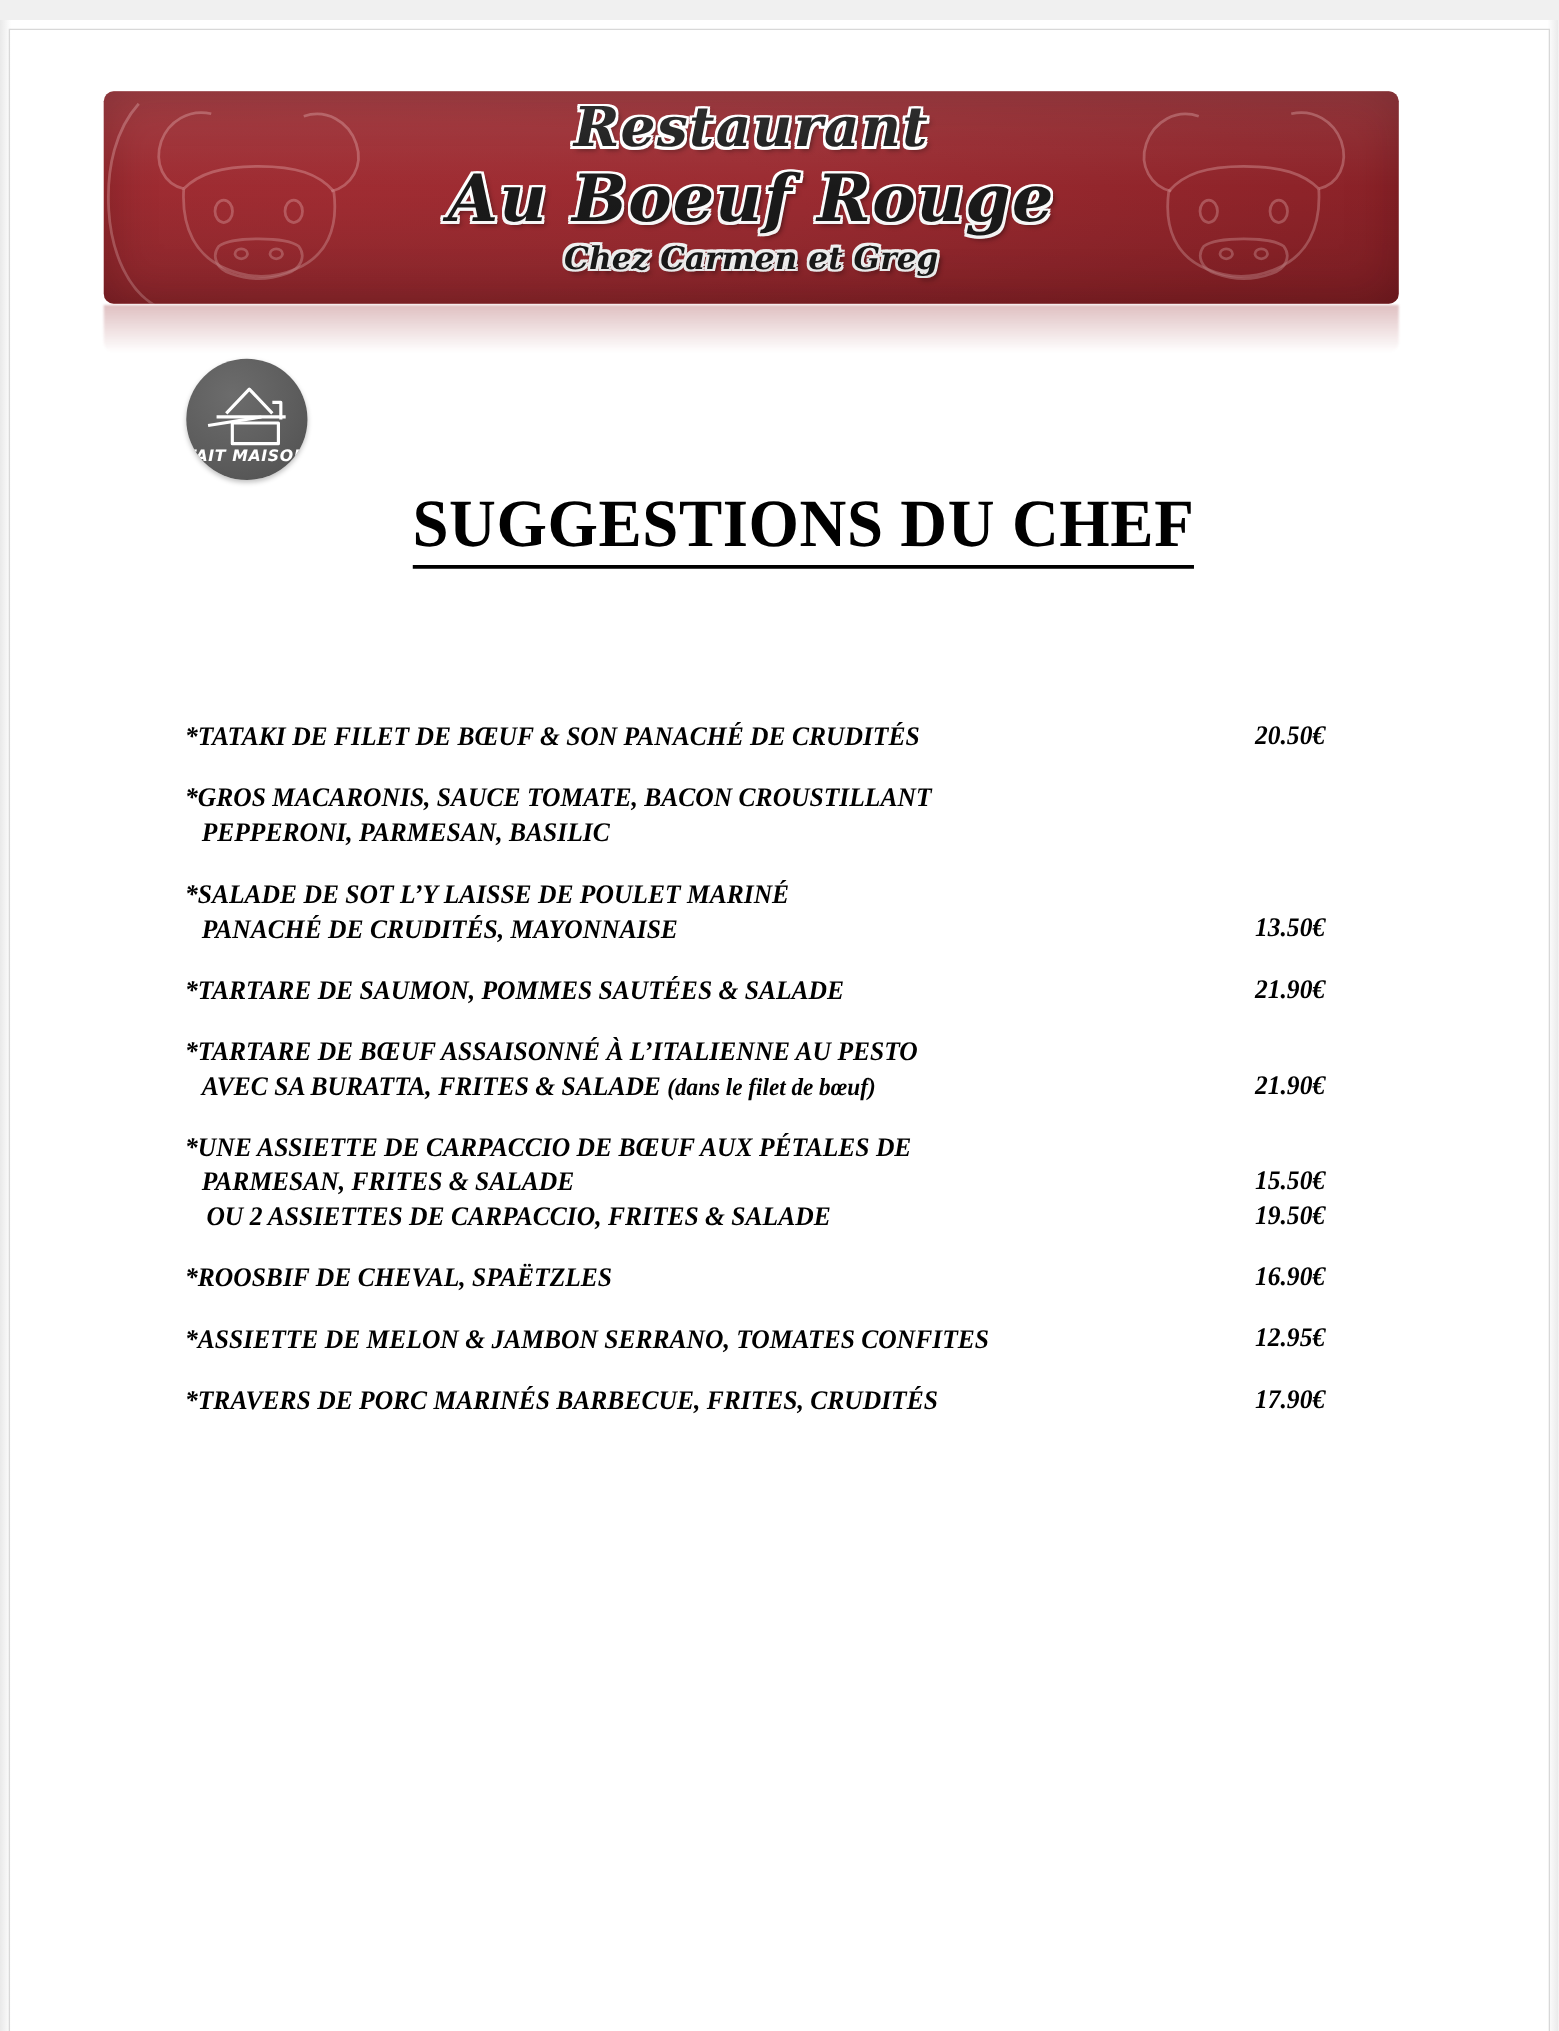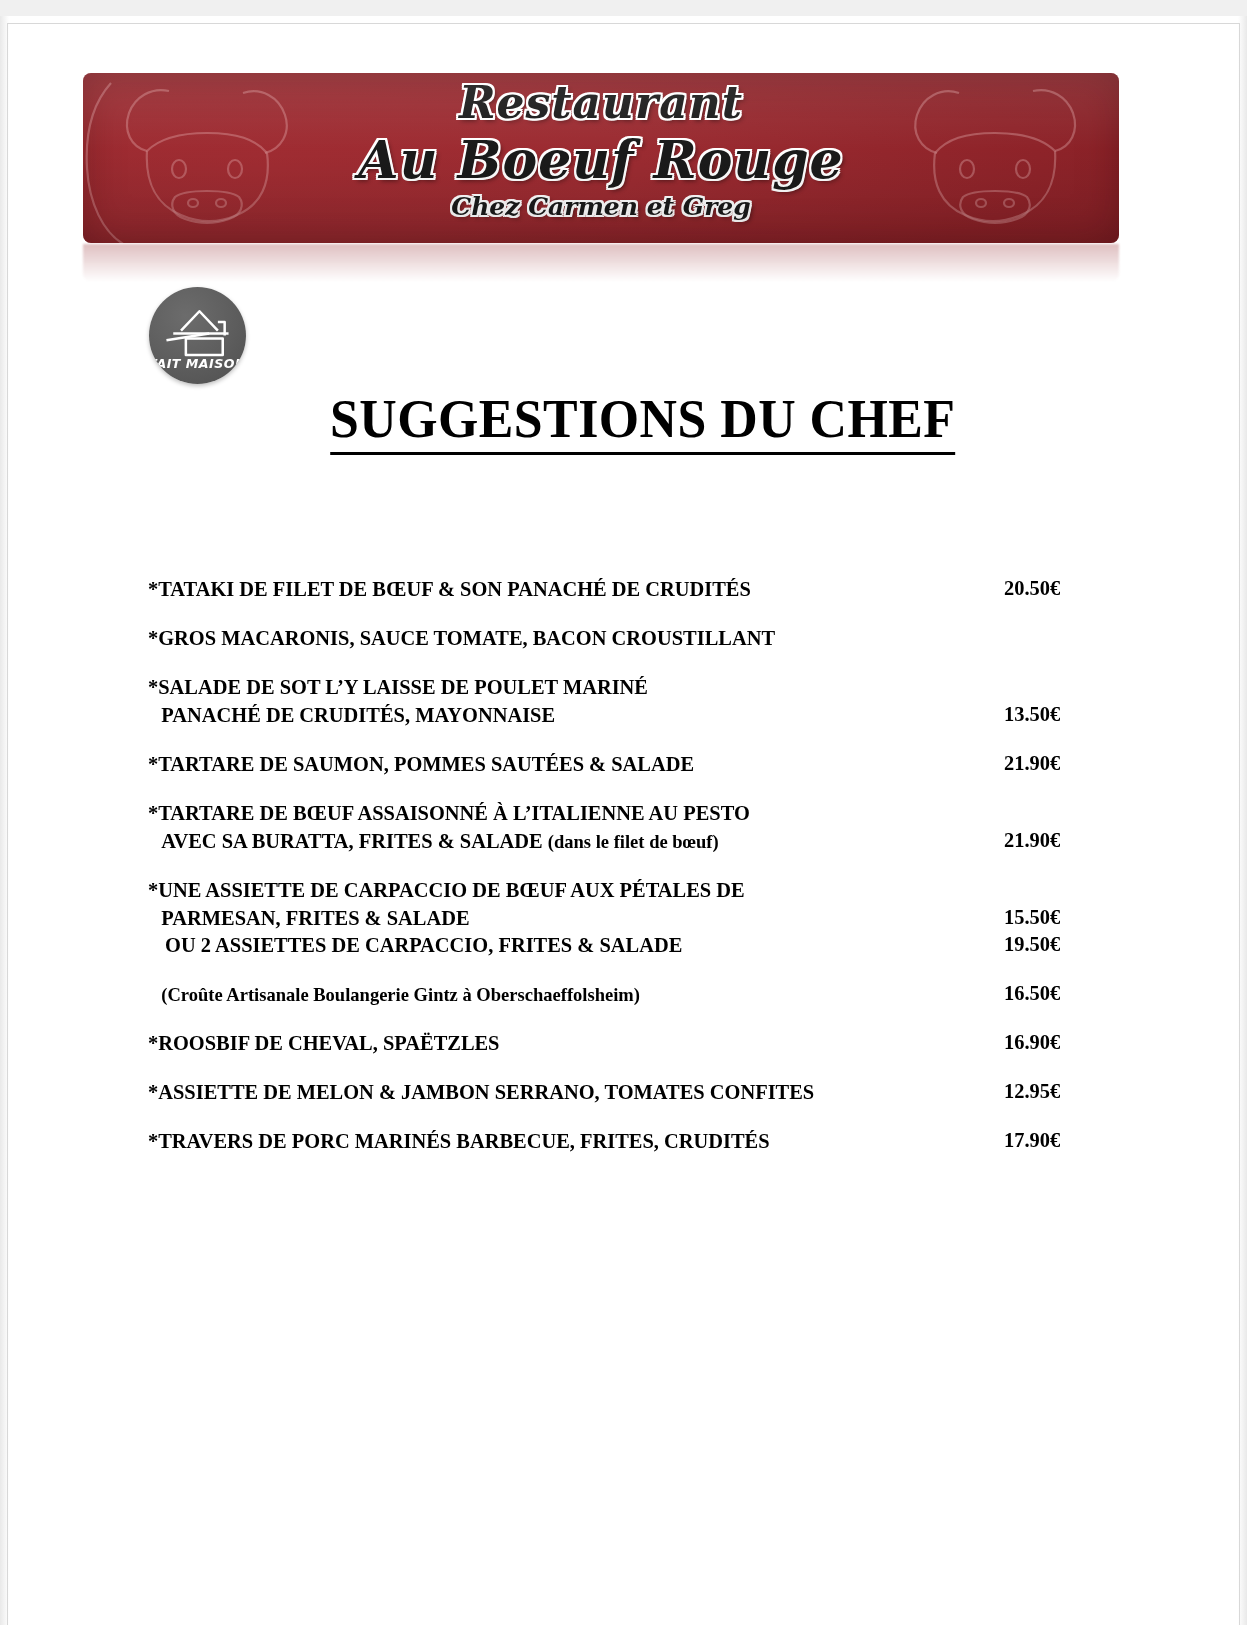--- a/index.html
+++ b/index.html
@@ -184,21 +184,21 @@
     right: 0;
     top: 0;
     font-family: "Liberation Serif", "DejaVu Serif", serif;
     font-weight: bold;
     font-size: 21.5px;
     color: #000;
     white-space: nowrap;
     transform: scaleX(0.95);
     transform-origin: right center;
   }
-  .row { position: relative; }
+  .row { position: relative; font-style: italic; }
 </style>
 </head>
 <body>
 
 <div class="page">
 
   <div class="page-edge-shade"></div>
 
   <div class="banner-wrap">
     <div class="banner">
@@ -266,20 +266,23 @@
       <div class="item">
         <div class="row">
           <div class="line">*TATAKI DE FILET DE BŒUF &amp; SON PANACHÉ DE CRUDITÉS</div>
           <div class="price">20.50€</div>
         </div>
       </div>
       <div class="item">
         <div class="row">
           <div class="line">*GROS MACARONIS, SAUCE TOMATE, BACON CROUSTILLANT</div>
         </div>
+        <div class="row">
+          <div class="line indent-1">PEPPERONI, PARMESAN, BASILIC</div>
+        </div>
       </div>
       <div class="item">
         <div class="row">
           <div class="line">*SALADE DE SOT L’Y LAISSE DE POULET MARINÉ</div>
         </div>
         <div class="row">
           <div class="line indent-1">PANACHÉ DE CRUDITÉS, MAYONNAISE</div>
           <div class="price">13.50€</div>
         </div>
       </div>
@@ -305,24 +308,20 @@
         <div class="row">
           <div class="line indent-1">PARMESAN, FRITES &amp; SALADE</div>
           <div class="price">15.50€</div>
         </div>
         <div class="row">
           <div class="line indent-2">OU 2 ASSIETTES DE CARPACCIO, FRITES &amp; SALADE</div>
           <div class="price">19.50€</div>
         </div>
       </div>
       <div class="item">
-        <div class="row">
-          <div class="line indent-1"><span class="lc">(Croûte Artisanale Boulangerie Gintz à Oberschaeffolsheim)</span></div>
-          <div class="price">16.50€</div>
-        </div>
       </div>
       <div class="item">
         <div class="row">
           <div class="line">*ROOSBIF DE CHEVAL, SPAËTZLES</div>
           <div class="price">16.90€</div>
         </div>
       </div>
       <div class="item">
         <div class="row">
           <div class="line">*ASSIETTE DE MELON &amp; JAMBON SERRANO, TOMATES CONFITES</div>

